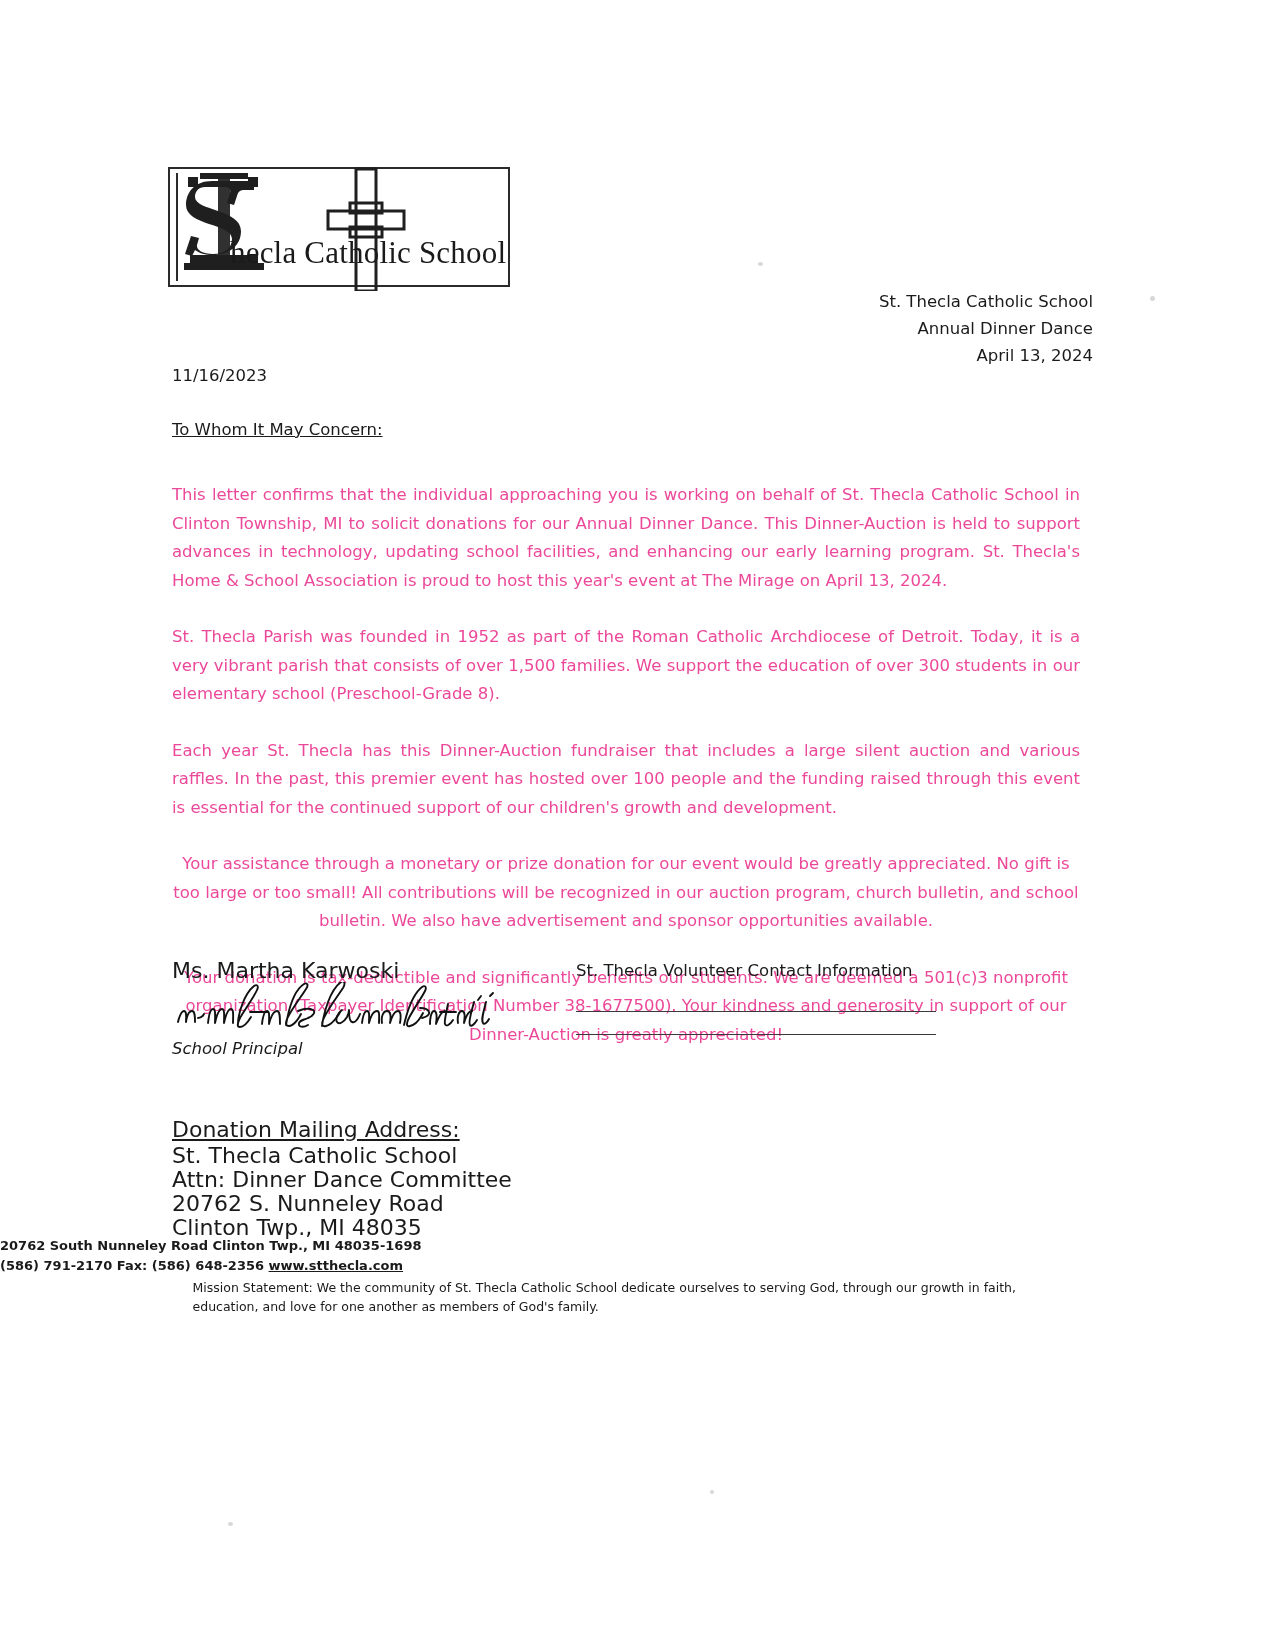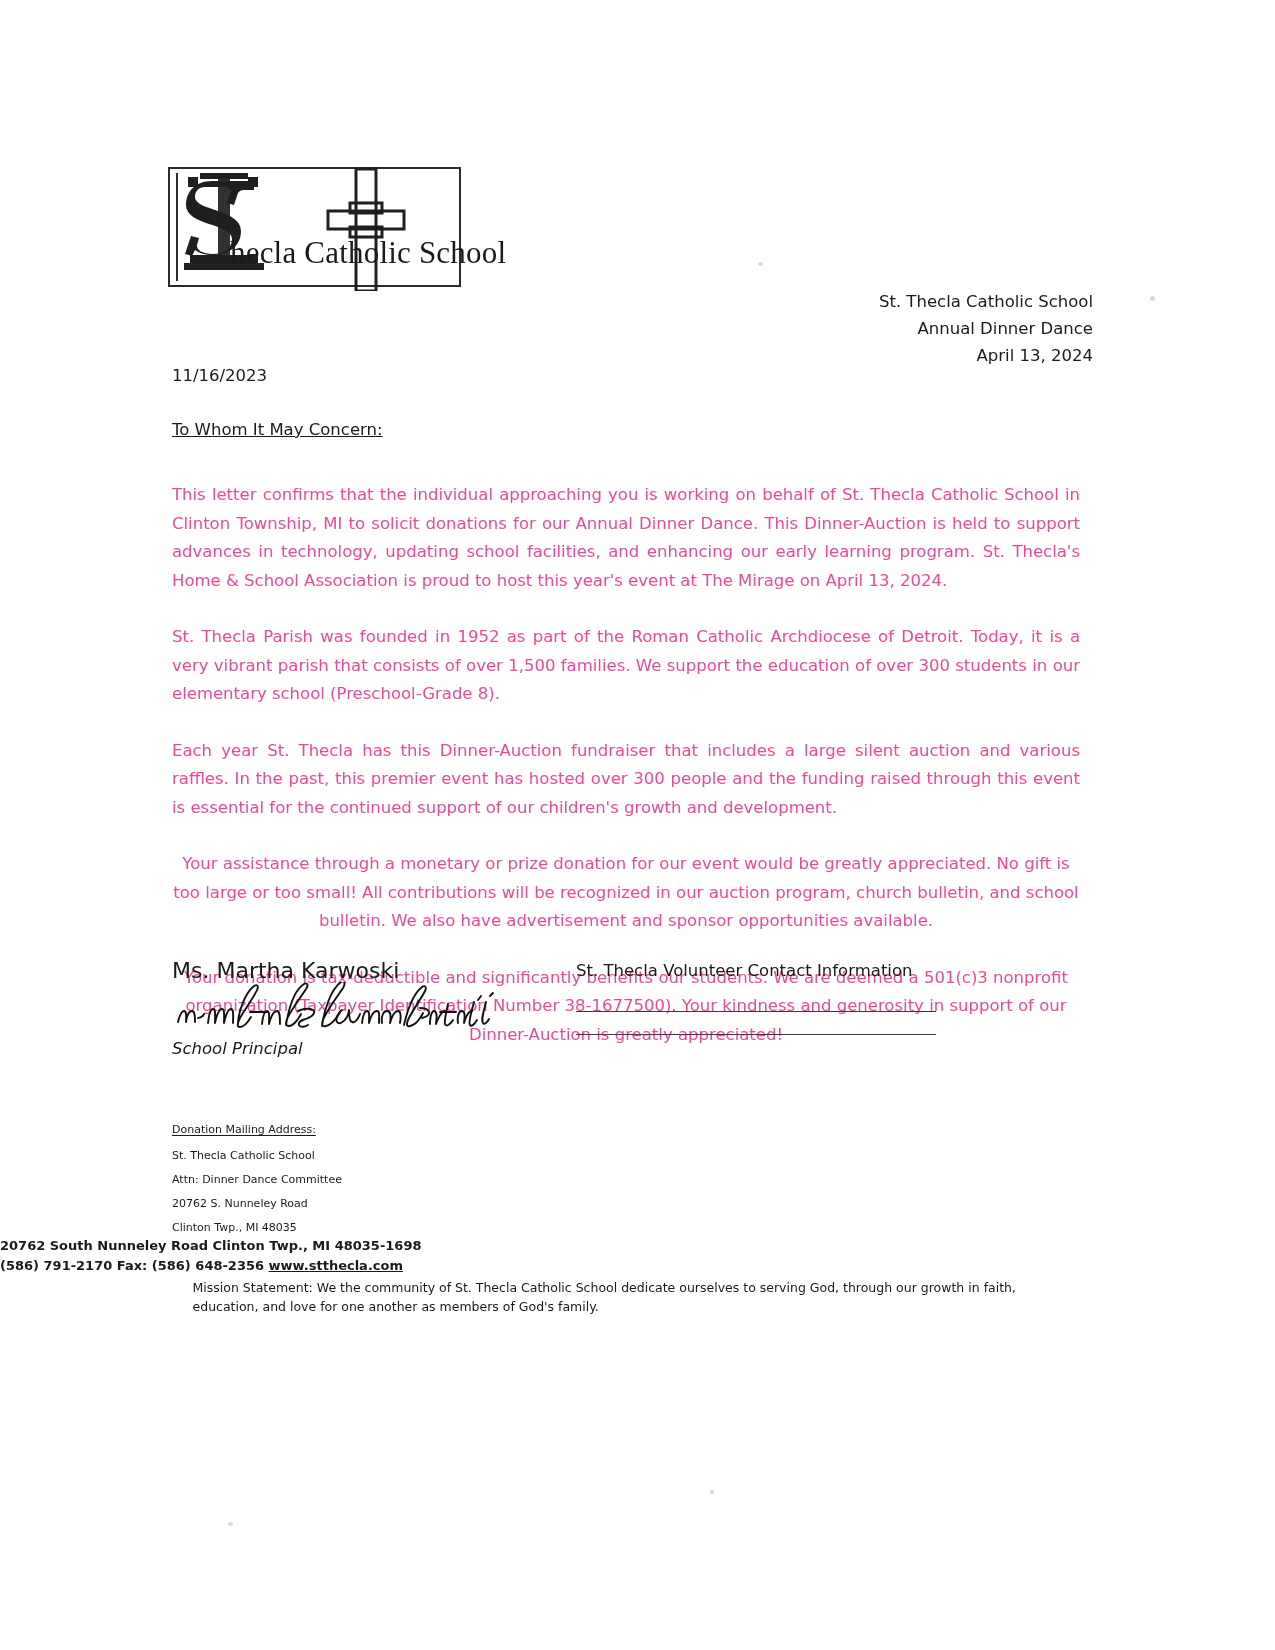--- a/index.html
+++ b/index.html
@@ -20,21 +20,21 @@
     position: absolute;
     inset: 0;
     background: #ffffff;
   }
 
   
   .logo-box {
     position: absolute;
     left: 168px;
     top: 167px;
-    width: 293px;
+    width: 342px;
     height: 120px;
     border: 2px solid #2b2b2b;
     box-sizing: border-box;
     background: #ffffff;
   }
   .logo-box::after {
     content: "";
     position: absolute;
     left: 6px;
     top: 4px;
@@ -158,21 +158,21 @@
     margin-top: 29px;
   }
   .blank-line.second { margin-top: 22px; }
 
   
   .mail-block {
     position: absolute;
     left: 172px;
     top: 1118px;
     width: 480px;
-    font-size: 11px;
+    font-size: 22px;
     line-height: 24px;
   }
   .mail-heading {
     text-decoration: underline;
     text-underline-offset: 2px;
     margin-bottom: 2px;
   }
 
   
   .footer {
@@ -249,21 +249,21 @@
     <div>Annual Dinner Dance</div>
     <div>April 13, 2024</div>
   </div>
 
   <div class="body-col">
     <div class="letter-date">11/16/2023</div>
     <div class="salutation">To Whom It May Concern:</div>
 
     <p class="para">This letter confirms that the individual approaching you is working on behalf of St. Thecla Catholic School in Clinton Township, MI to solicit donations for our Annual Dinner Dance. This Dinner-Auction is held to support advances in technology, updating school facilities, and enhancing our early learning program. St. Thecla's Home &amp; School Association is proud to host this year's event at The Mirage on April 13, 2024.</p>
     <p class="para">St. Thecla Parish was founded in 1952 as part of the Roman Catholic Archdiocese of Detroit. Today, it is a very vibrant parish that consists of over 1,500 families. We support the education of over 300 students in our elementary school (Preschool-Grade 8).</p>
-    <p class="para">Each year St. Thecla has this Dinner-Auction fundraiser that includes a large silent auction and various raffles. In the past, this premier event has hosted over 300 people and the funding raised through this event is essential for the continued support of our children's growth and development.</p>
+    <p class="para">Each year St. Thecla has this Dinner-Auction fundraiser that includes a large silent auction and various raffles. In the past, this premier event has hosted over 100 people and the funding raised through this event is essential for the continued support of our children's growth and development.</p>
     <p class="para loose">Your assistance through a monetary or prize donation for our event would be greatly appreciated. No gift is too large or too small! All contributions will be recognized in our auction program, church bulletin, and school bulletin. We also have advertisement and sponsor opportunities available.</p>
     <p class="para loose">Your donation is tax-deductible and significantly benefits our students. We are deemed a 501(c)3 nonprofit organization (Taxpayer Identification Number 38-1677500). Your kindness and generosity in support of our Dinner-Auction is greatly appreciated!</p>
   </div>
 
   <div class="sig-zone">
     <div class="sig-left">
       <div class="sig-name">Ms. Martha Karwoski</div>
       <svg class="sig-image" viewBox="0 0 330 58">
         <g fill="none" stroke="#111" stroke-width="1.9" stroke-linecap="round" stroke-linejoin="round">
           <path d="M4 40 c2 -8 4 -11 6 -11 3 0 2 7 2 11 1 -7 3 -11 6 -11 3 0 3 6 3 11"></path>

